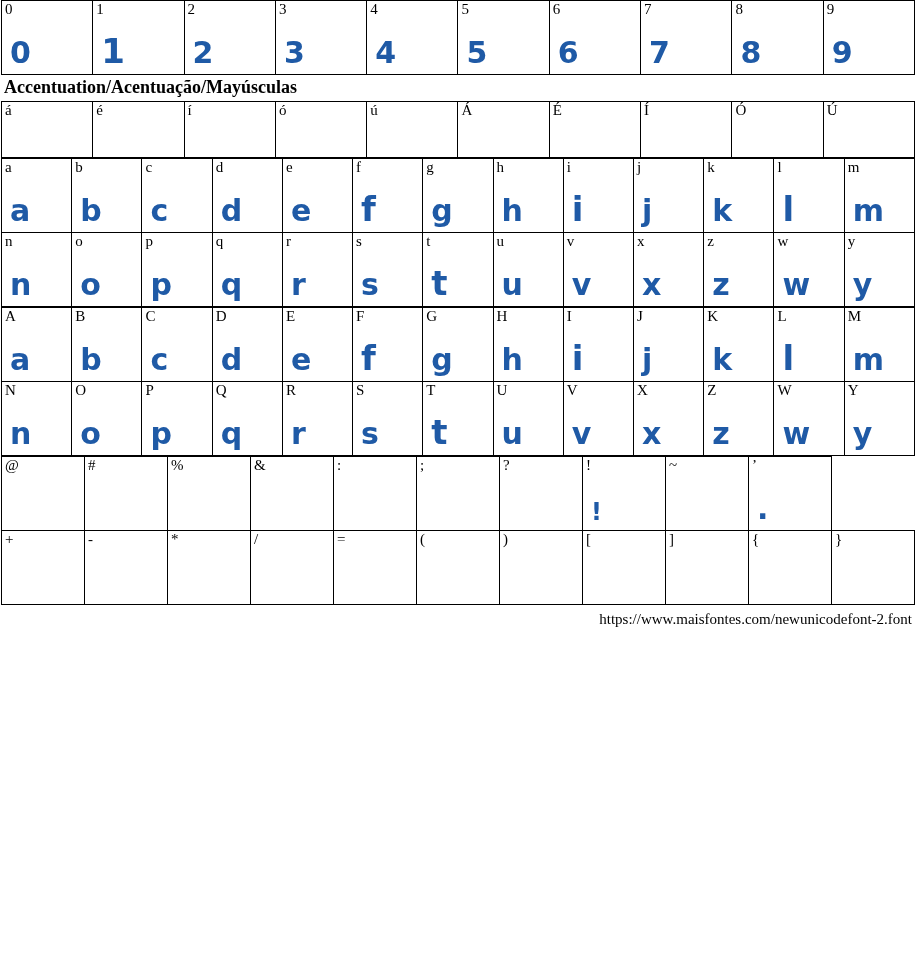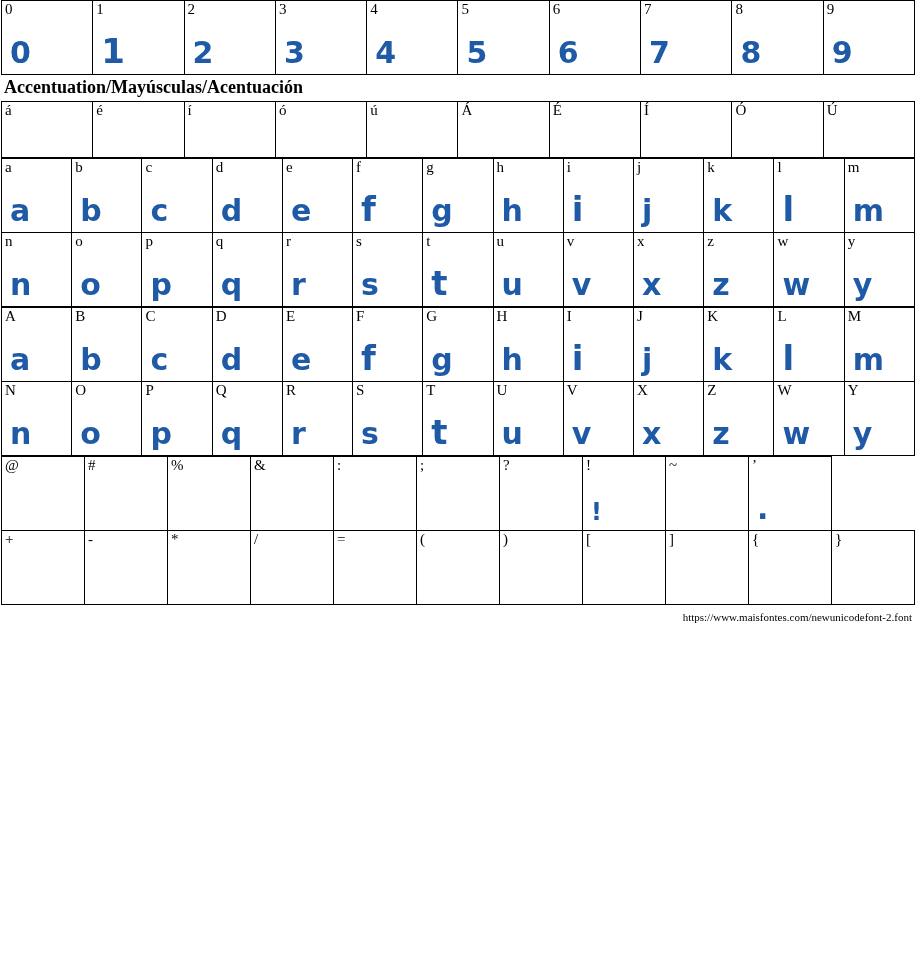--- a/index.html
+++ b/index.html
@@ -71,21 +71,21 @@
   }
   .cell-glyph.small {
     font-size: 24px;
   }
   .cell-glyph.tall {
     font-size: 34px;
   }
   .footer-url {
     text-align: right;
     font-family: "Liberation Serif", serif;
-    font-size: 11px;
+    font-size: 15px;
     color: #000;
     padding: 4px 4px 0 0;
     margin-top: 2px;
   }
 </style>
 </head>
 <body>
 
 <div class="page">
 
@@ -149,21 +149,21 @@
       <td>
             <div class="cell-inner">
         <span class="cell-label">9</span>
         <span class="cell-glyph">9</span>
       </div>
           </td>
     </tr>
   </tbody>
     </table>
 
-  <h2 class="section-title">Accentuation/Mayúsculas/Acentuación</h2>
+  <h2 class="section-title">Accentuation/Acentuação/Mayúsculas</h2>
   <table class="glyph-table short">
     <tbody>
         <tr>
       <td>
             <div class="cell-inner">
         <span class="cell-label">á</span>
         <span class="cell-glyph"></span>
       </div>
           </td>
       <td>

